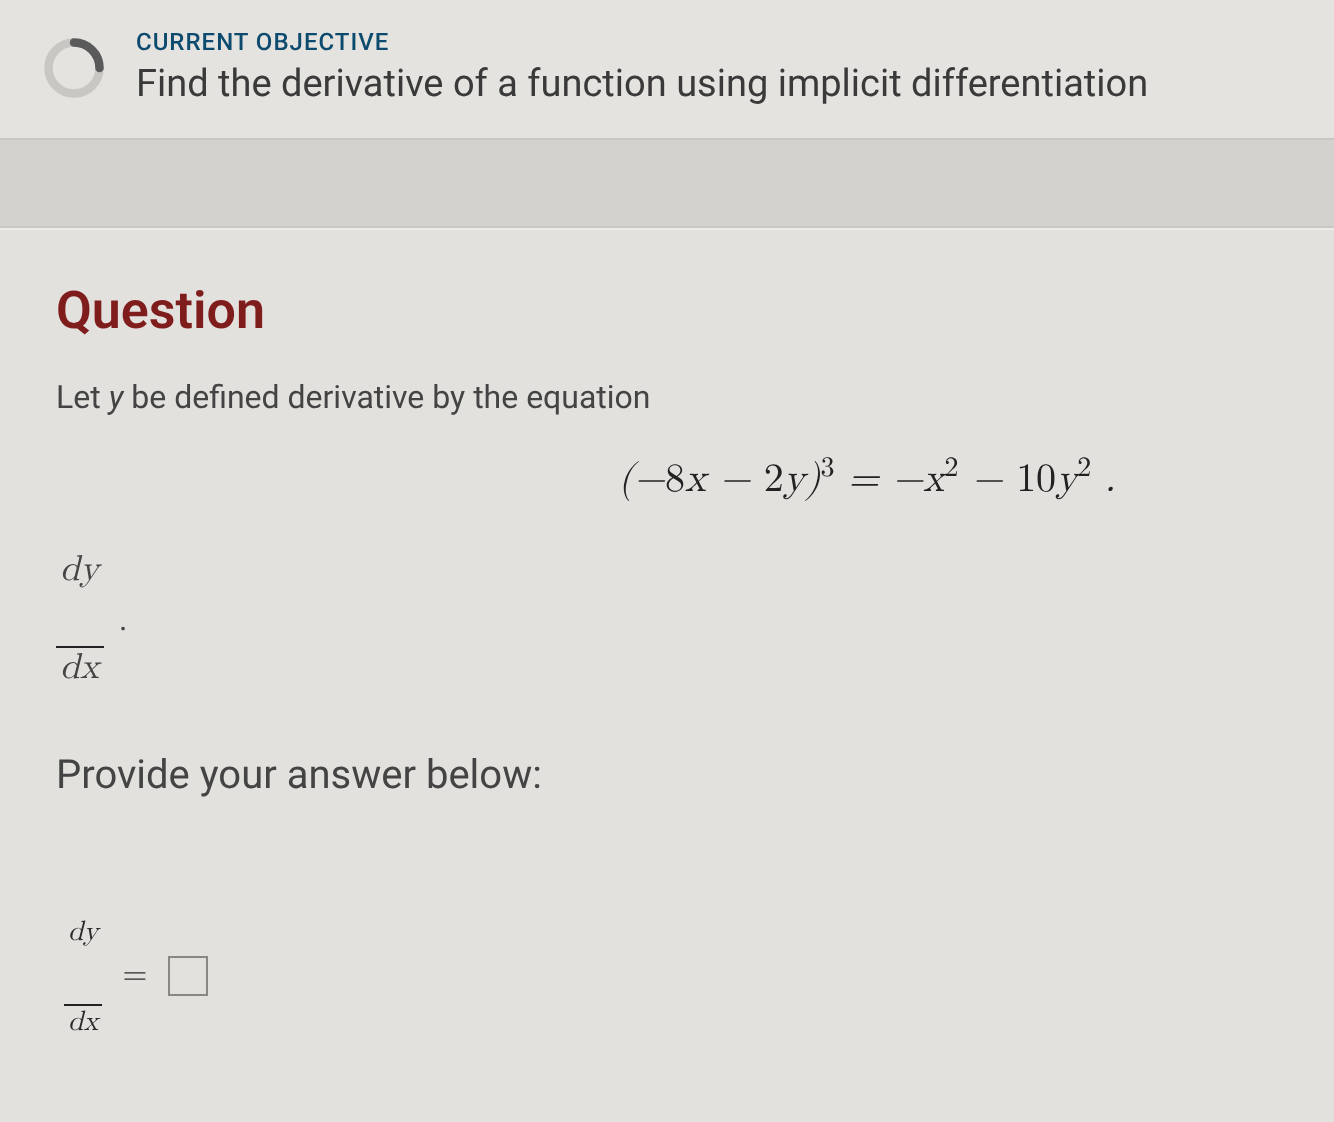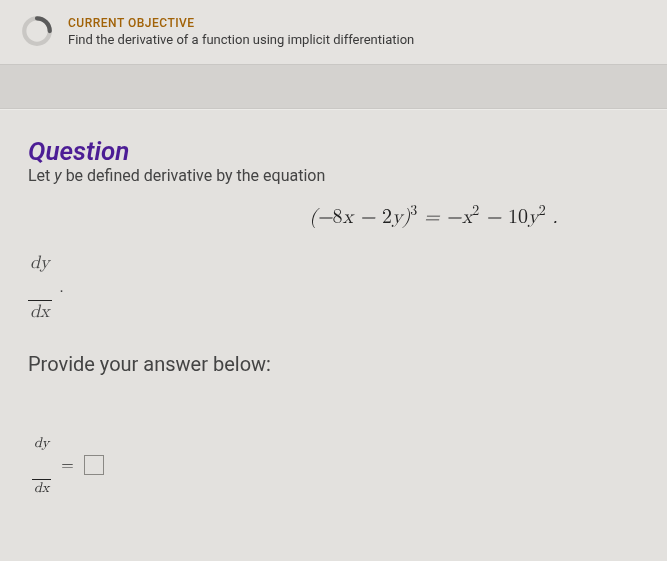--- a/index.html
+++ b/index.html
@@ -24,45 +24,45 @@
     width: 34px;
     height: 34px;
     flex: 0 0 34px;
     position: relative;
   }
   .spinner svg { width: 100%; height: 100%; }
   .header-text { flex: 1; }
   .objective-label {
     font-size: 12px;
     letter-spacing: 0.5px;
-    color: #a16207;
+    color: #0c4a6e;
     margin-bottom: 2px;
     font-weight: 500;
   }
   .objective-text {
-    font-size: 13px;
+    font-size: 19px;
     color: #3a3a3a;
     font-weight: 400;
   }
   .gap {
     height: 44px;
     background: #d4d2cf;
     border-bottom: 1px solid #cac8c5;
   }
   .question-panel {
     background: #e3e1de;
     padding: 26px 28px;
     border-top: 1px solid #edece9;
     min-height: 480px;
   }
   .q-title {
     font-size: 26px;
     font-weight: 600;
-    color: #4c1d95;
-    font-style: italic;
+    color: #7f1d1d;
+    margin-bottom: 18px;
   }
   .q-line {
     font-size: 16px;
     color: #444;
     margin-bottom: 18px;
   }
   .equation-row {
     text-align: center;
     font-family: "Latin Modern Math", "STIX Two Math", "Cambria Math", Georgia, serif;
     font-size: 20px;

